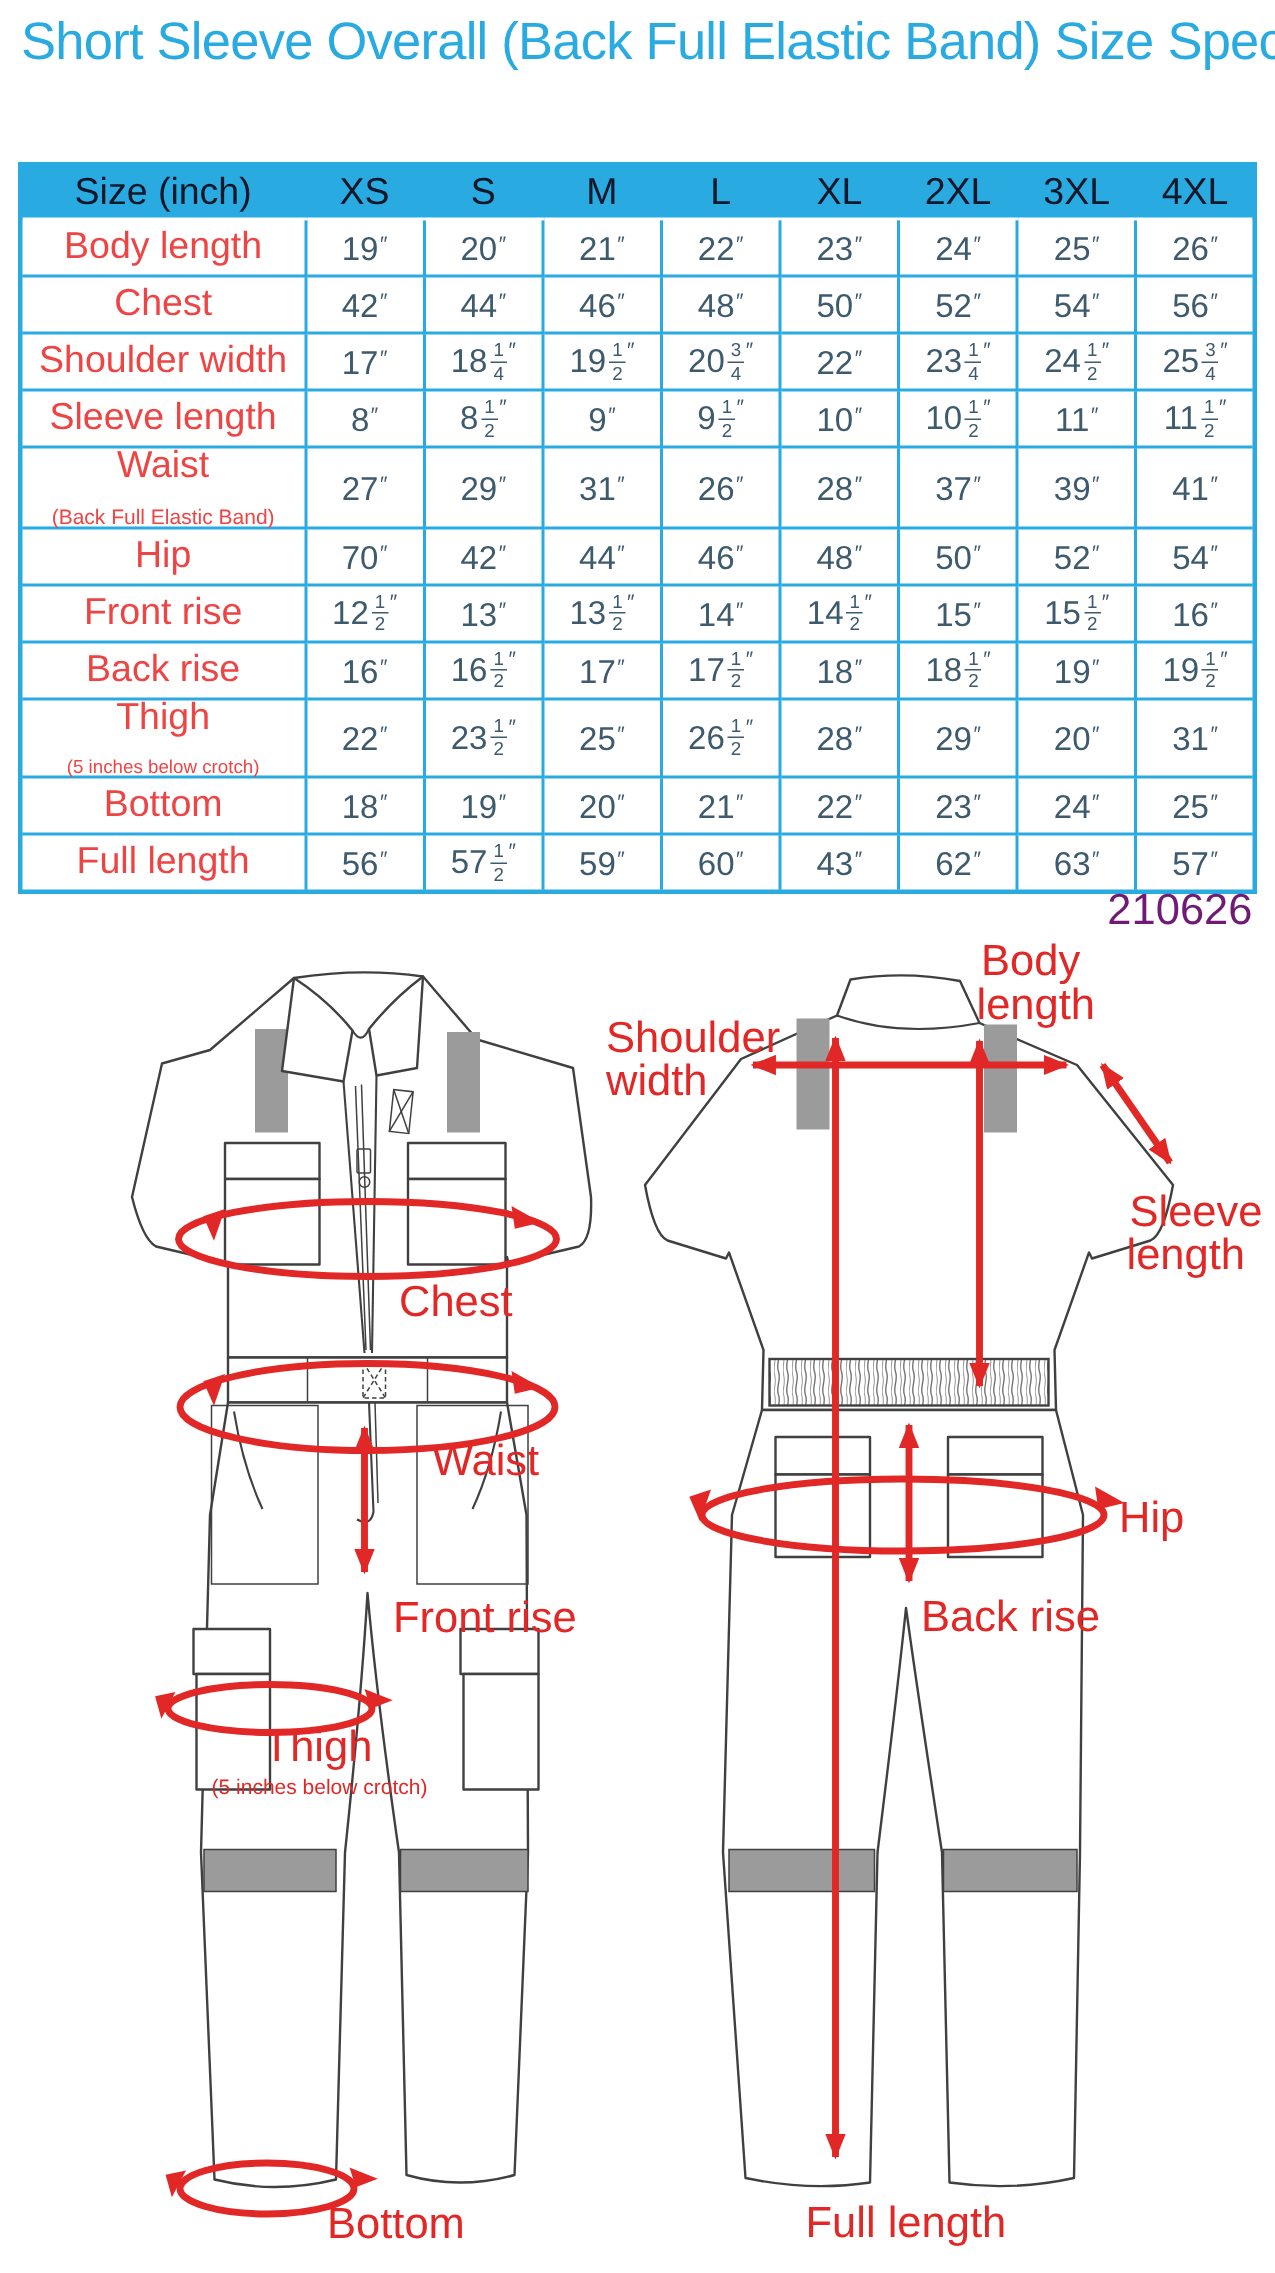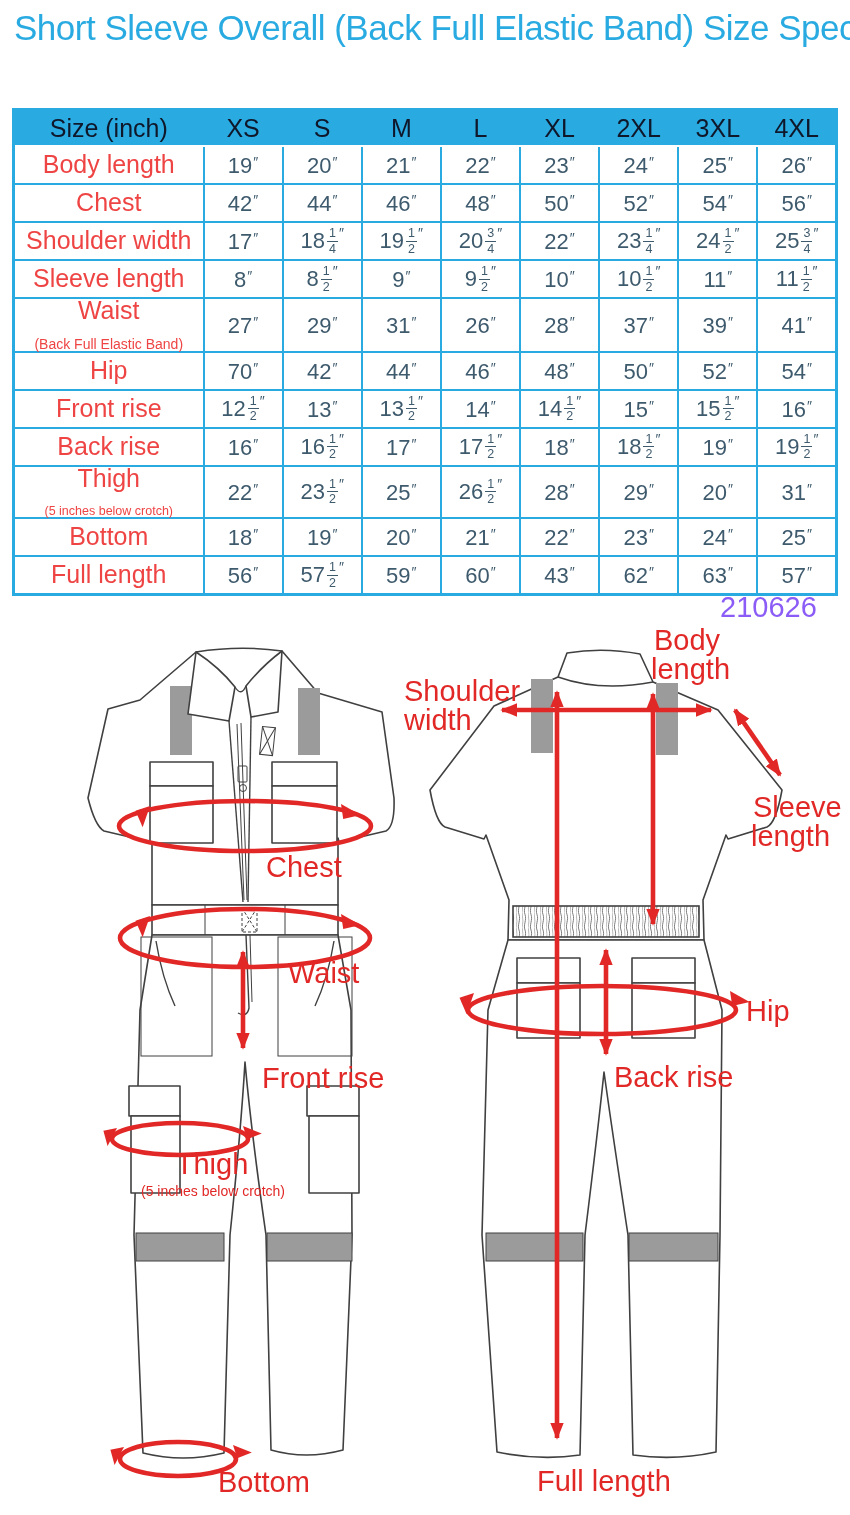--- a/index.html
+++ b/index.html
@@ -17,21 +17,21 @@
   #size-table tbody th{background:#fff;color:#ef4444;font-weight:normal;font-size:25px;height:36px;line-height:0.95;}
   #size-table td{color:#3E5A6D;font-size:22px;height:36px;}
   .sub{font-size:14px;line-height:1;display:block;margin-top:14px;}
   .sub2{font-size:12.5px;}
   .val{display:inline-flex;align-items:center;line-height:1;vertical-align:middle;}
   .val .w{font-size:22px;}
   .val .fr{display:inline-flex;flex-direction:column;font-size:12.5px;line-height:1.15;margin-left:2px;text-align:center;}
   .val .fr .n{border-bottom:1.3px solid #3E5A6D;padding:0 2px;}
   .val .un{font-size:14px;align-self:flex-start;margin-left:1px;}
   
-  #note{position:absolute;left:720px;top:591px;width:115px;color:#8b5cf6;font-size:29px;}
+  #note{position:absolute;left:720px;top:591px;width:115px;text-align:right;color:#701a75;font-size:29px;}
   
   #diagram{position:absolute;left:0;top:585px;width:850px;height:930px;}
   .fw{fill:#ffffff;stroke:#404040;stroke-width:1.6;stroke-linejoin:round;}
   .ln{fill:none;stroke:#404040;stroke-width:1.4;stroke-linejoin:round;}
   .thin{fill:none;stroke:#404040;stroke-width:1;}
   .dash{fill:none;stroke:#404040;stroke-width:1;stroke-dasharray:3 2;}
   .gs{fill:#9B9B9B;stroke:none;}
   .gb{fill:#9B9B9B;stroke:#404040;stroke-width:1;}
   .band{fill:url(#elastic);stroke:#404040;stroke-width:1.6;}
   .red{stroke:#E12826;stroke-width:4.6;fill:none;}

